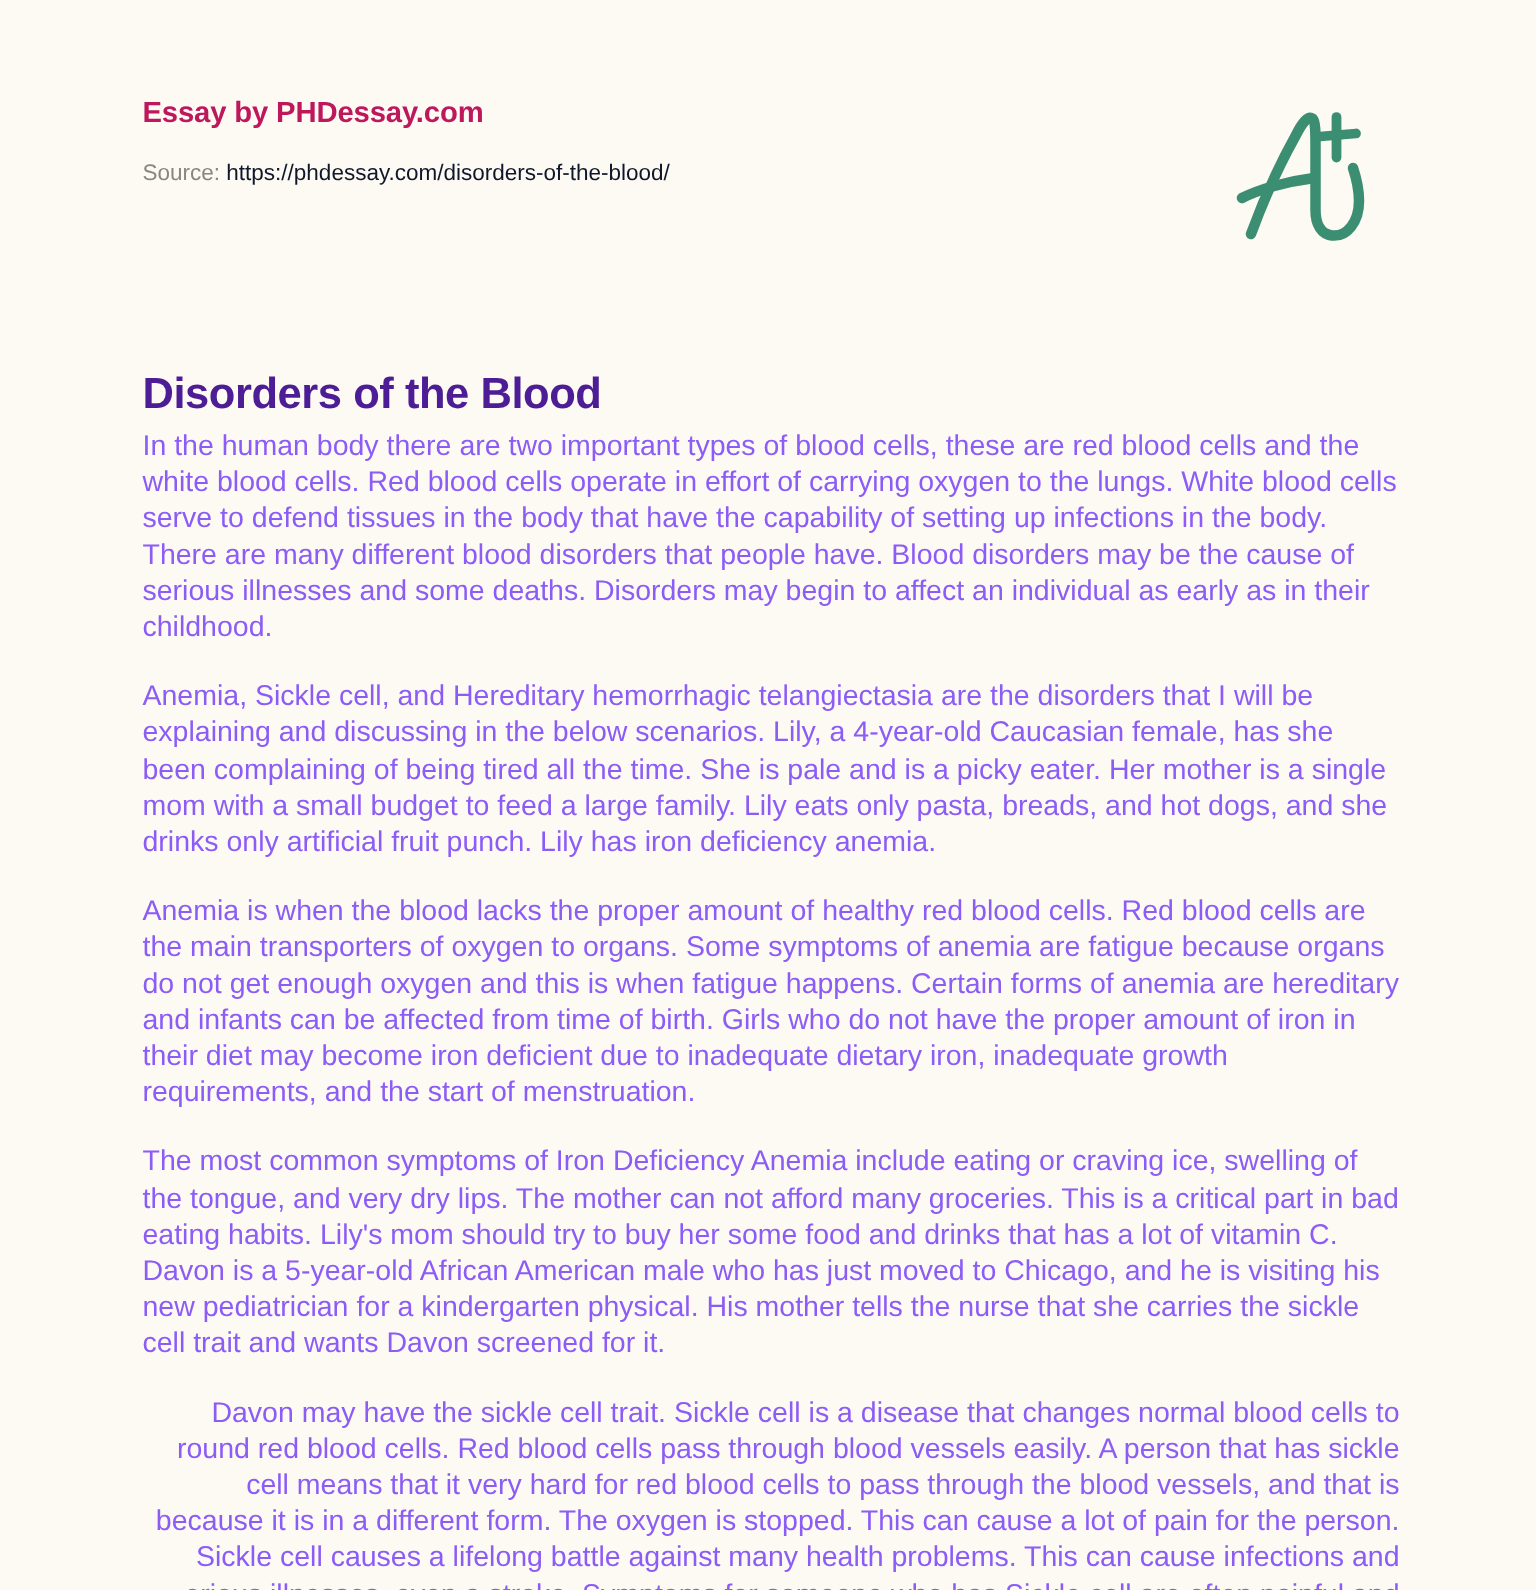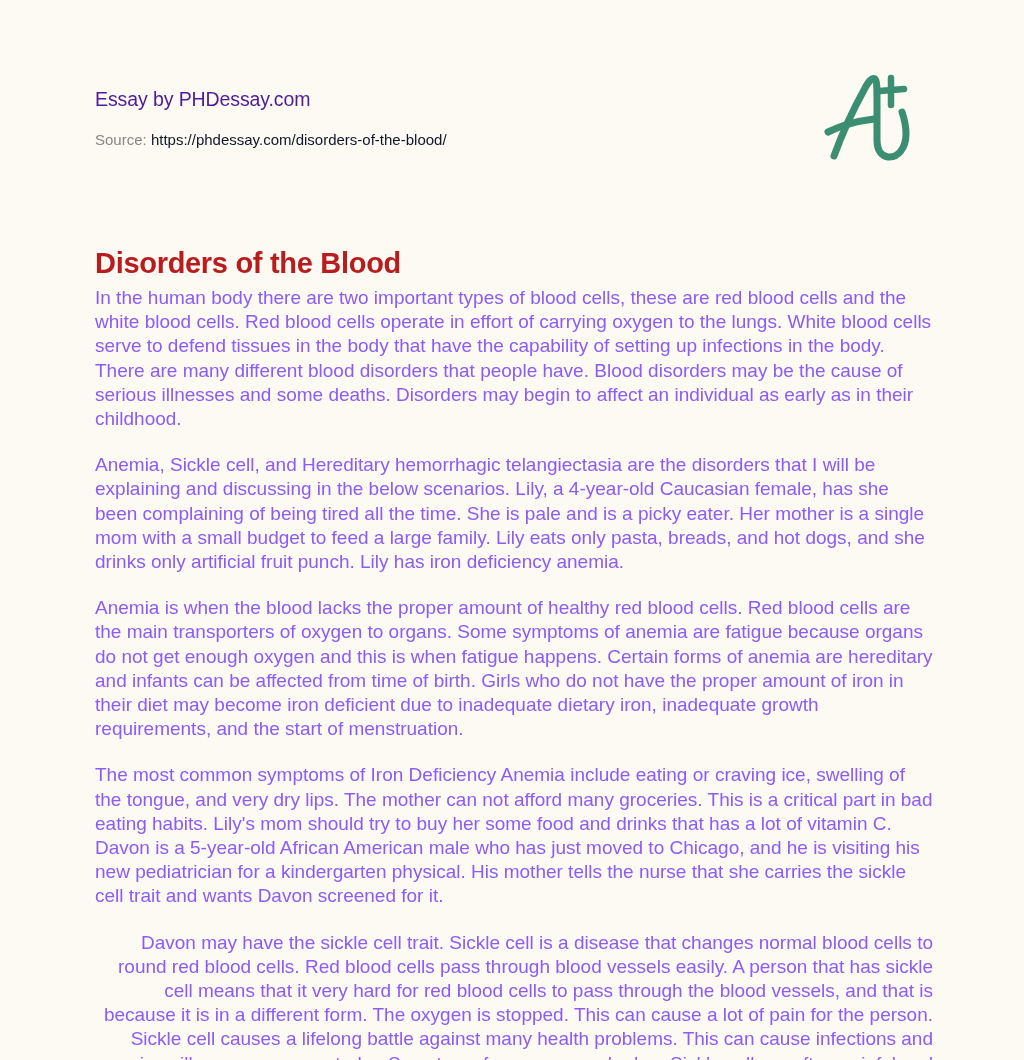--- a/index.html
+++ b/index.html
@@ -24,25 +24,24 @@
 
   
   .header {
     position: absolute;
     left: 95px;
     top: 62px;
     width: 700px;
   }
   .brand-line {
     font-size: 19.5px;
-    font-weight: normal;
-    color: #4c1d95;
+    font-weight: bold;
+    color: #be185d;
     letter-spacing: -0.1px;
     line-height: 26px;
-    margin-top: 24px;
   }
   .source-line {
     margin-top: 18px;
     font-size: 15px;
     line-height: 20px;
     white-space: nowrap;
   }
   .source-label {
     color: #8A8580;
   }
@@ -66,21 +65,21 @@
   }
 
   
   .doc-title {
     position: absolute;
     left: 95px;
     top: 225px;
     width: 840px;
     font-size: 29px;
     font-weight: bold;
-    color: #b91c1c;
+    color: #4c1d95;
     letter-spacing: -0.3px;
     line-height: 38px;
   }
 
   
   .body-copy {
     position: absolute;
     left: 95px;
     top: 286px;
     width: 838px;

